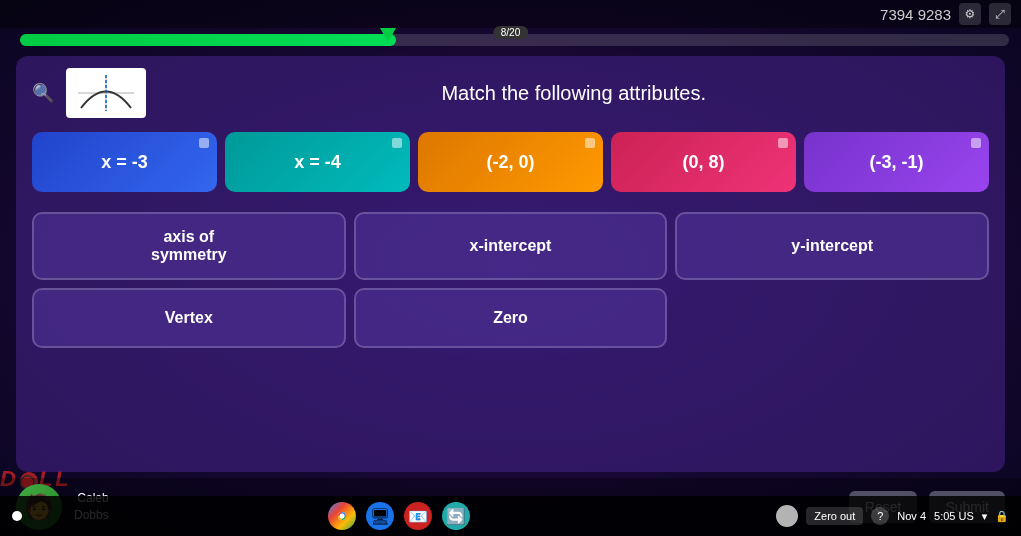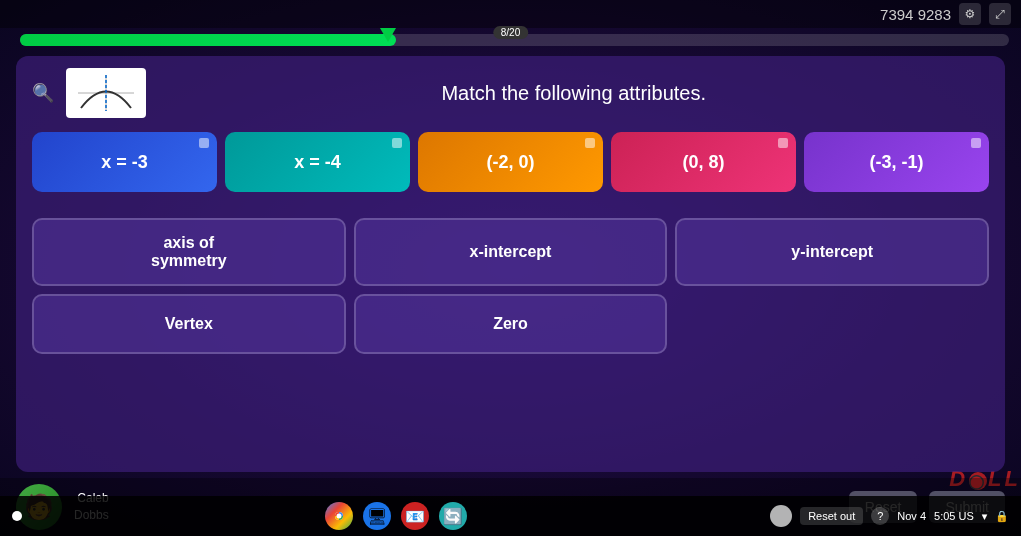--- a/index.html
+++ b/index.html
@@ -152,21 +152,21 @@
       color: white;
       font-size: 20px;
       font-weight: 500;
     }
 
     
     .cards-row {
       display: grid;
       grid-template-columns: repeat(5, 1fr);
       gap: 8px;
-      margin-bottom: 26px;
+      margin-bottom: 20px;
     }
 
     .answer-card {
       border-radius: 10px;
       padding: 16px 8px;
       display: flex;
       align-items: center;
       justify-content: center;
       font-size: 18px;
       font-weight: bold;
@@ -343,24 +343,24 @@
       align-items: center;
       justify-content: center;
       font-size: 11px;
       color: white;
     }
 
     
     .dell-area {
       position: absolute;
       bottom: 44px;
-      left: 11px;
+      left: 0;
       right: 0;
       display: flex;
-      justify-content: flex-end;
+      justify-content: flex-start;
       align-items: center;
       pointer-events: none;
     }
 
     .dell-logo {
       color: #cc2222;
       font-size: 22px;
       font-weight: bold;
       font-style: italic;
       letter-spacing: 3px;
@@ -476,20 +476,20 @@
           <path d="M9 13 A4 4 0 0 0 13 9 L9 9 Z" fill="#34a853"></path>
           <circle cx="9" cy="9" r="2.5" fill="white"></circle>
         </svg>
     </div>
     <div class="taskbar-icon taskbar-icon-blue">🖥</div>
     <div class="taskbar-icon" style="background:#cc2222;">📧</div>
     <div class="taskbar-icon" style="background:#22aaaa;">🔄</div>
   </div>
   <div class="taskbar-right">
     <div class="circle-white"></div>
-    <button class="sign-out-btn">Reset out</button>
+    <button class="sign-out-btn">Zero out</button>
     <div class="taskbar-q">?</div>
     <span>Nov 4</span>
     <span>5:05 US</span>
     <span>▾</span>
     <span>🔒</span>
   </div>
 </div>
 
 </body></html>

